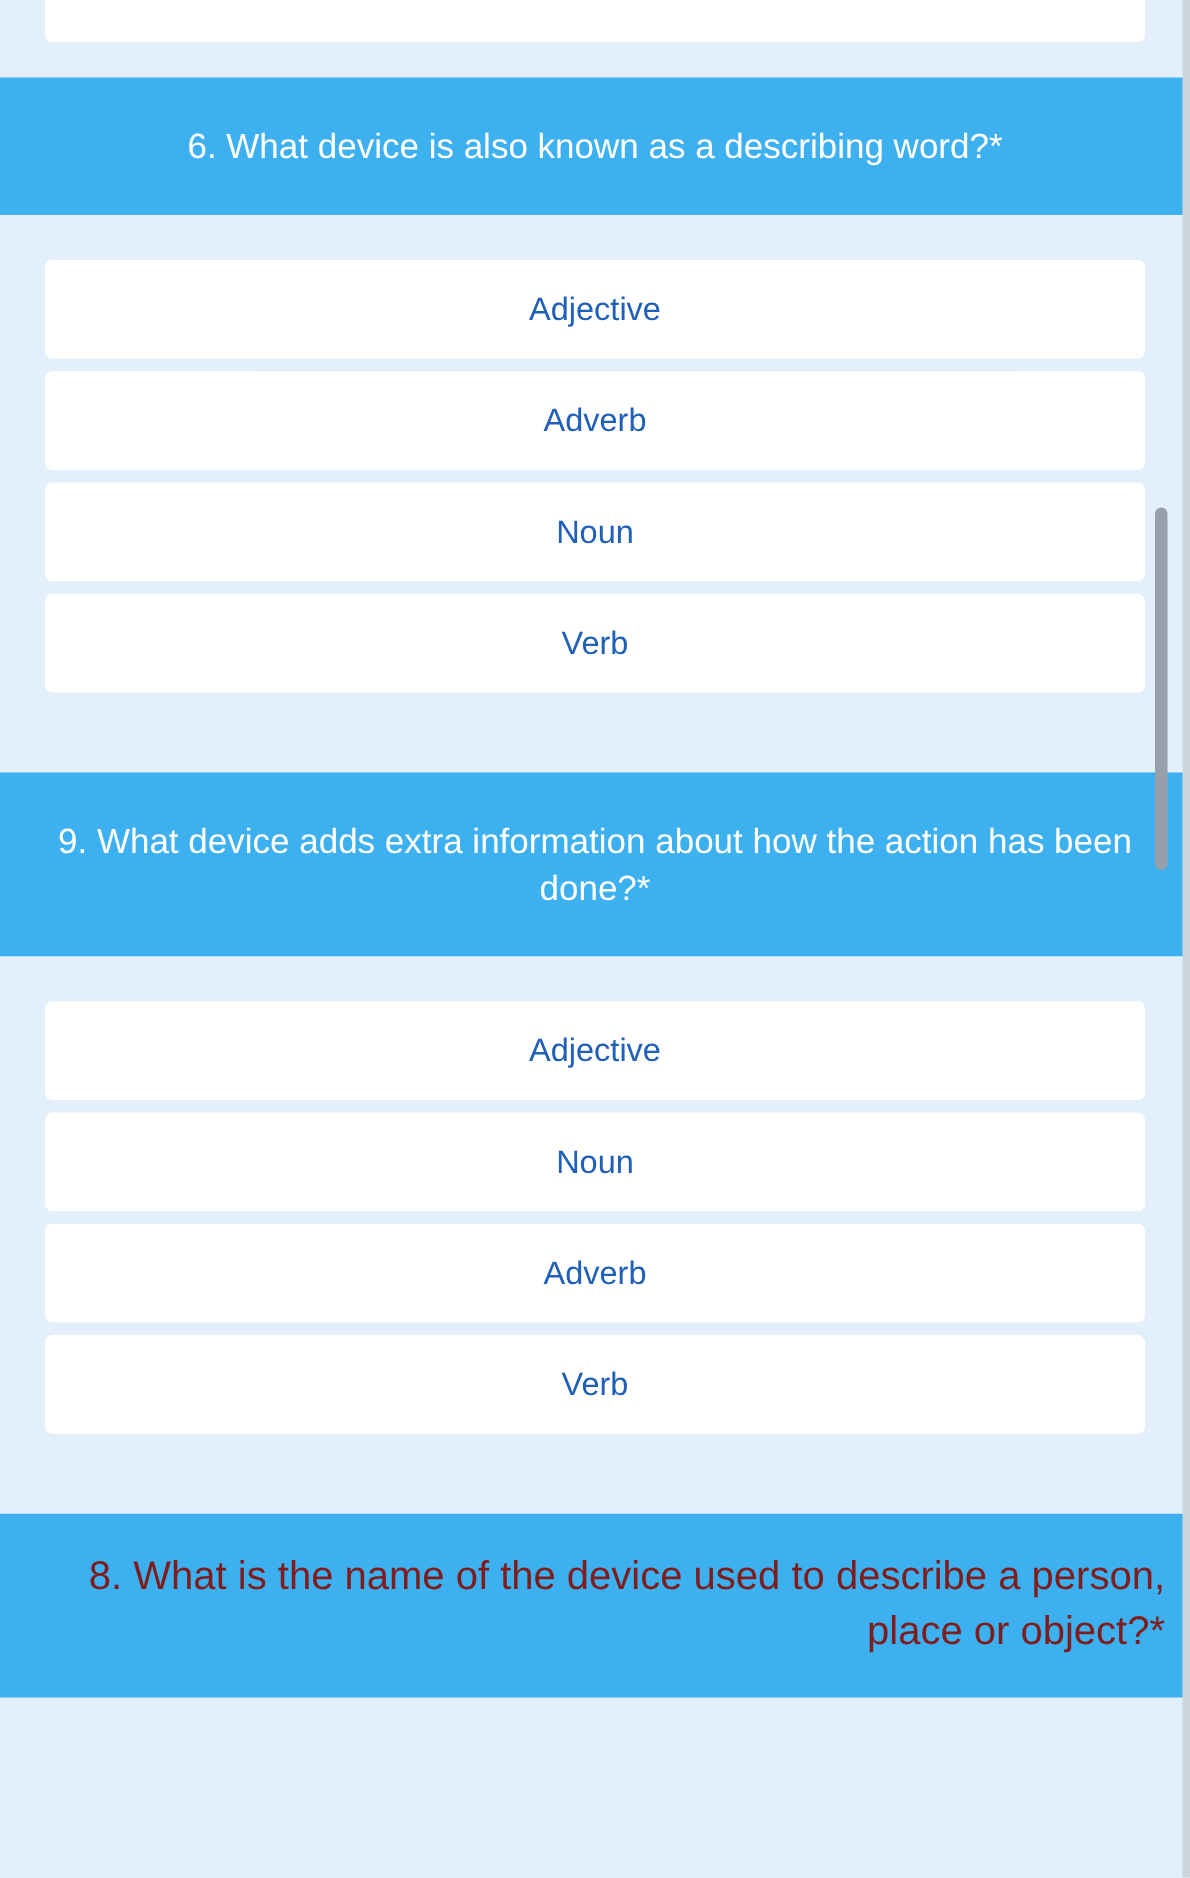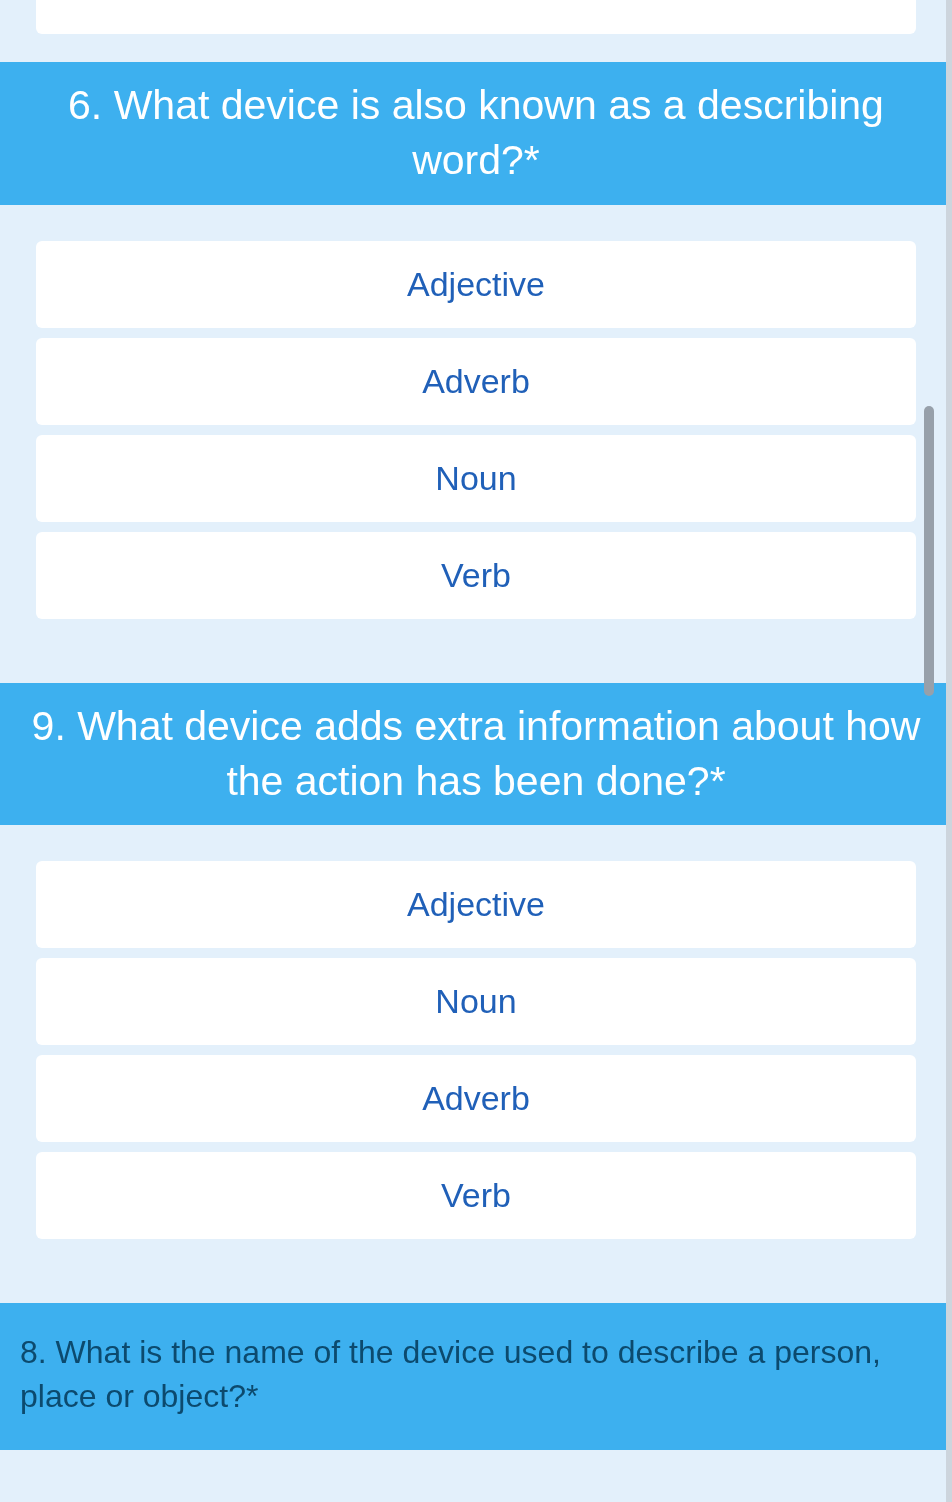--- a/index.html
+++ b/index.html
@@ -21,39 +21,39 @@
       overflow-y: auto;
     }
     .question-block {
       width: 100%;
       background-color: #e3f0fb;
       margin-bottom: 0;
     }
     .question-header {
       background-color: #3db0ef;
       color: #ffffff;
-      padding: 16px 20px;
+      padding: 36px 20px;
       text-align: center;
-      font-size: 41px;
+      font-size: 28px;
       font-weight: 500;
       line-height: 1.35;
     }
     .options-container {
       padding: 36px 36px 36px 36px;
       display: flex;
       flex-direction: column;
       gap: 10px;
     }
     .option-button {
       background-color: #ffffff;
       color: #2060b8;
       border: none;
       border-radius: 6px;
       padding: 24px 20px;
-      font-size: 34px;
+      font-size: 26px;
       font-weight: 400;
       text-align: center;
       cursor: pointer;
       width: 100%;
       font-family: inherit;
     }
     .partial-top {
       height: 34px;
       background-color: #ffffff;
       margin: 0 36px 0 36px;
@@ -79,23 +79,23 @@
     .right-border {
       position: absolute;
       right: 0;
       top: 0;
       width: 6px;
       height: 100%;
       background-color: #cdd5dd;
     }
     .question-header-partial {
       background-color: #3db0ef;
-      color: #0c4a6e;
+      color: #7f1d1d;
       padding: 28px 20px 32px 20px;
-      text-align: left;
+      text-align: right;
       font-size: 32px;
       font-weight: 500;
       line-height: 1.35;
     }
   </style>
 </head>
 <body>
 
 <div class="content-wrapper">
 

